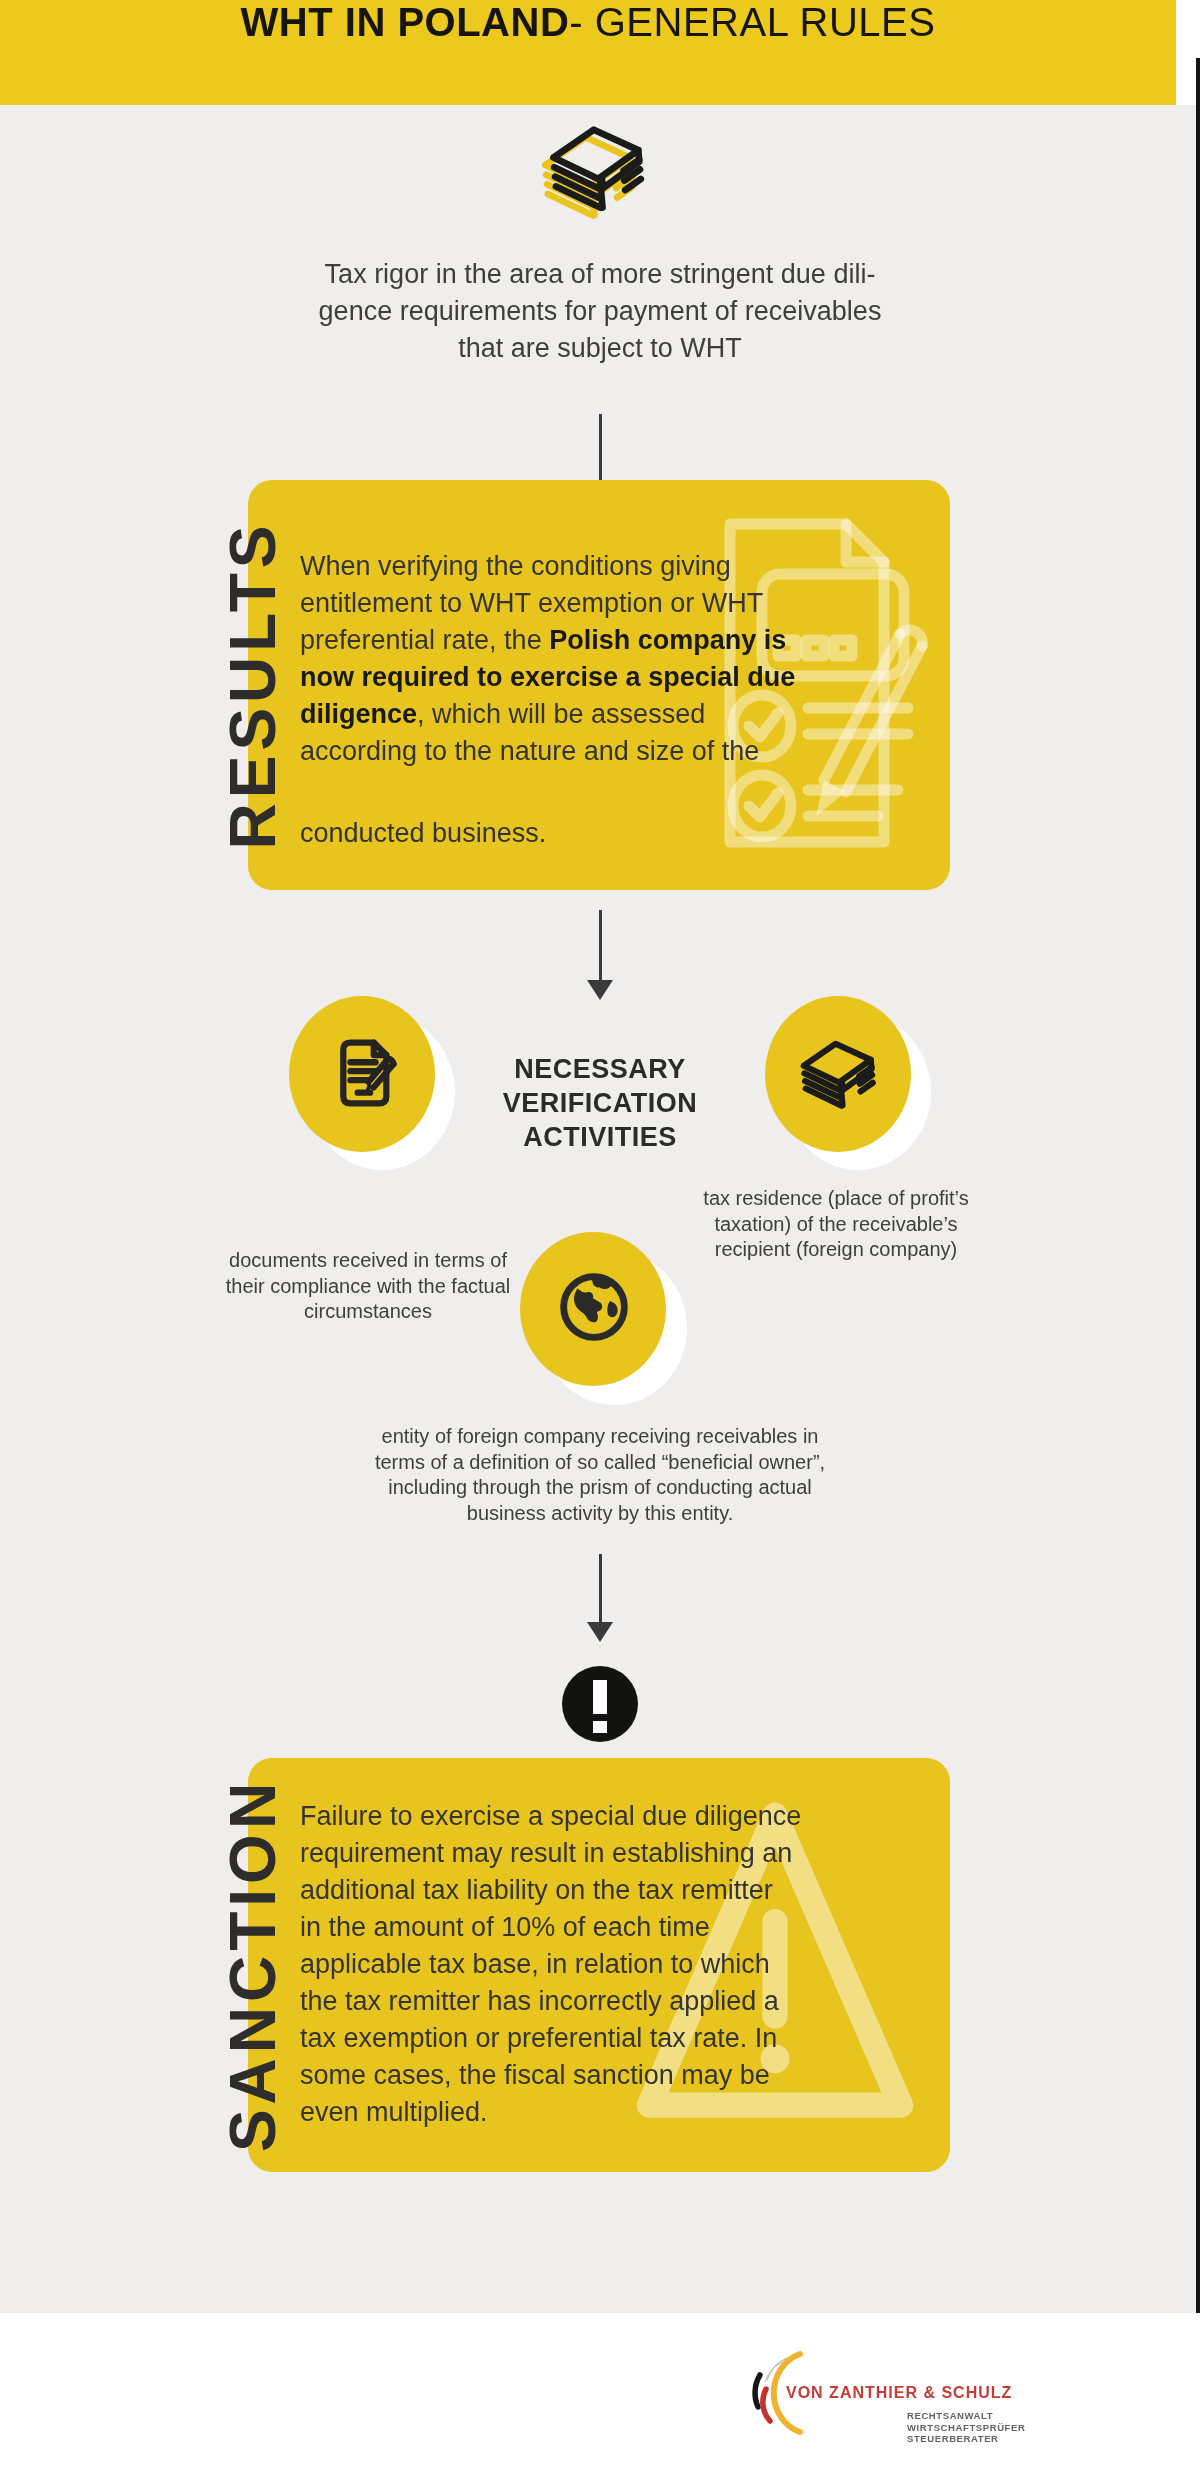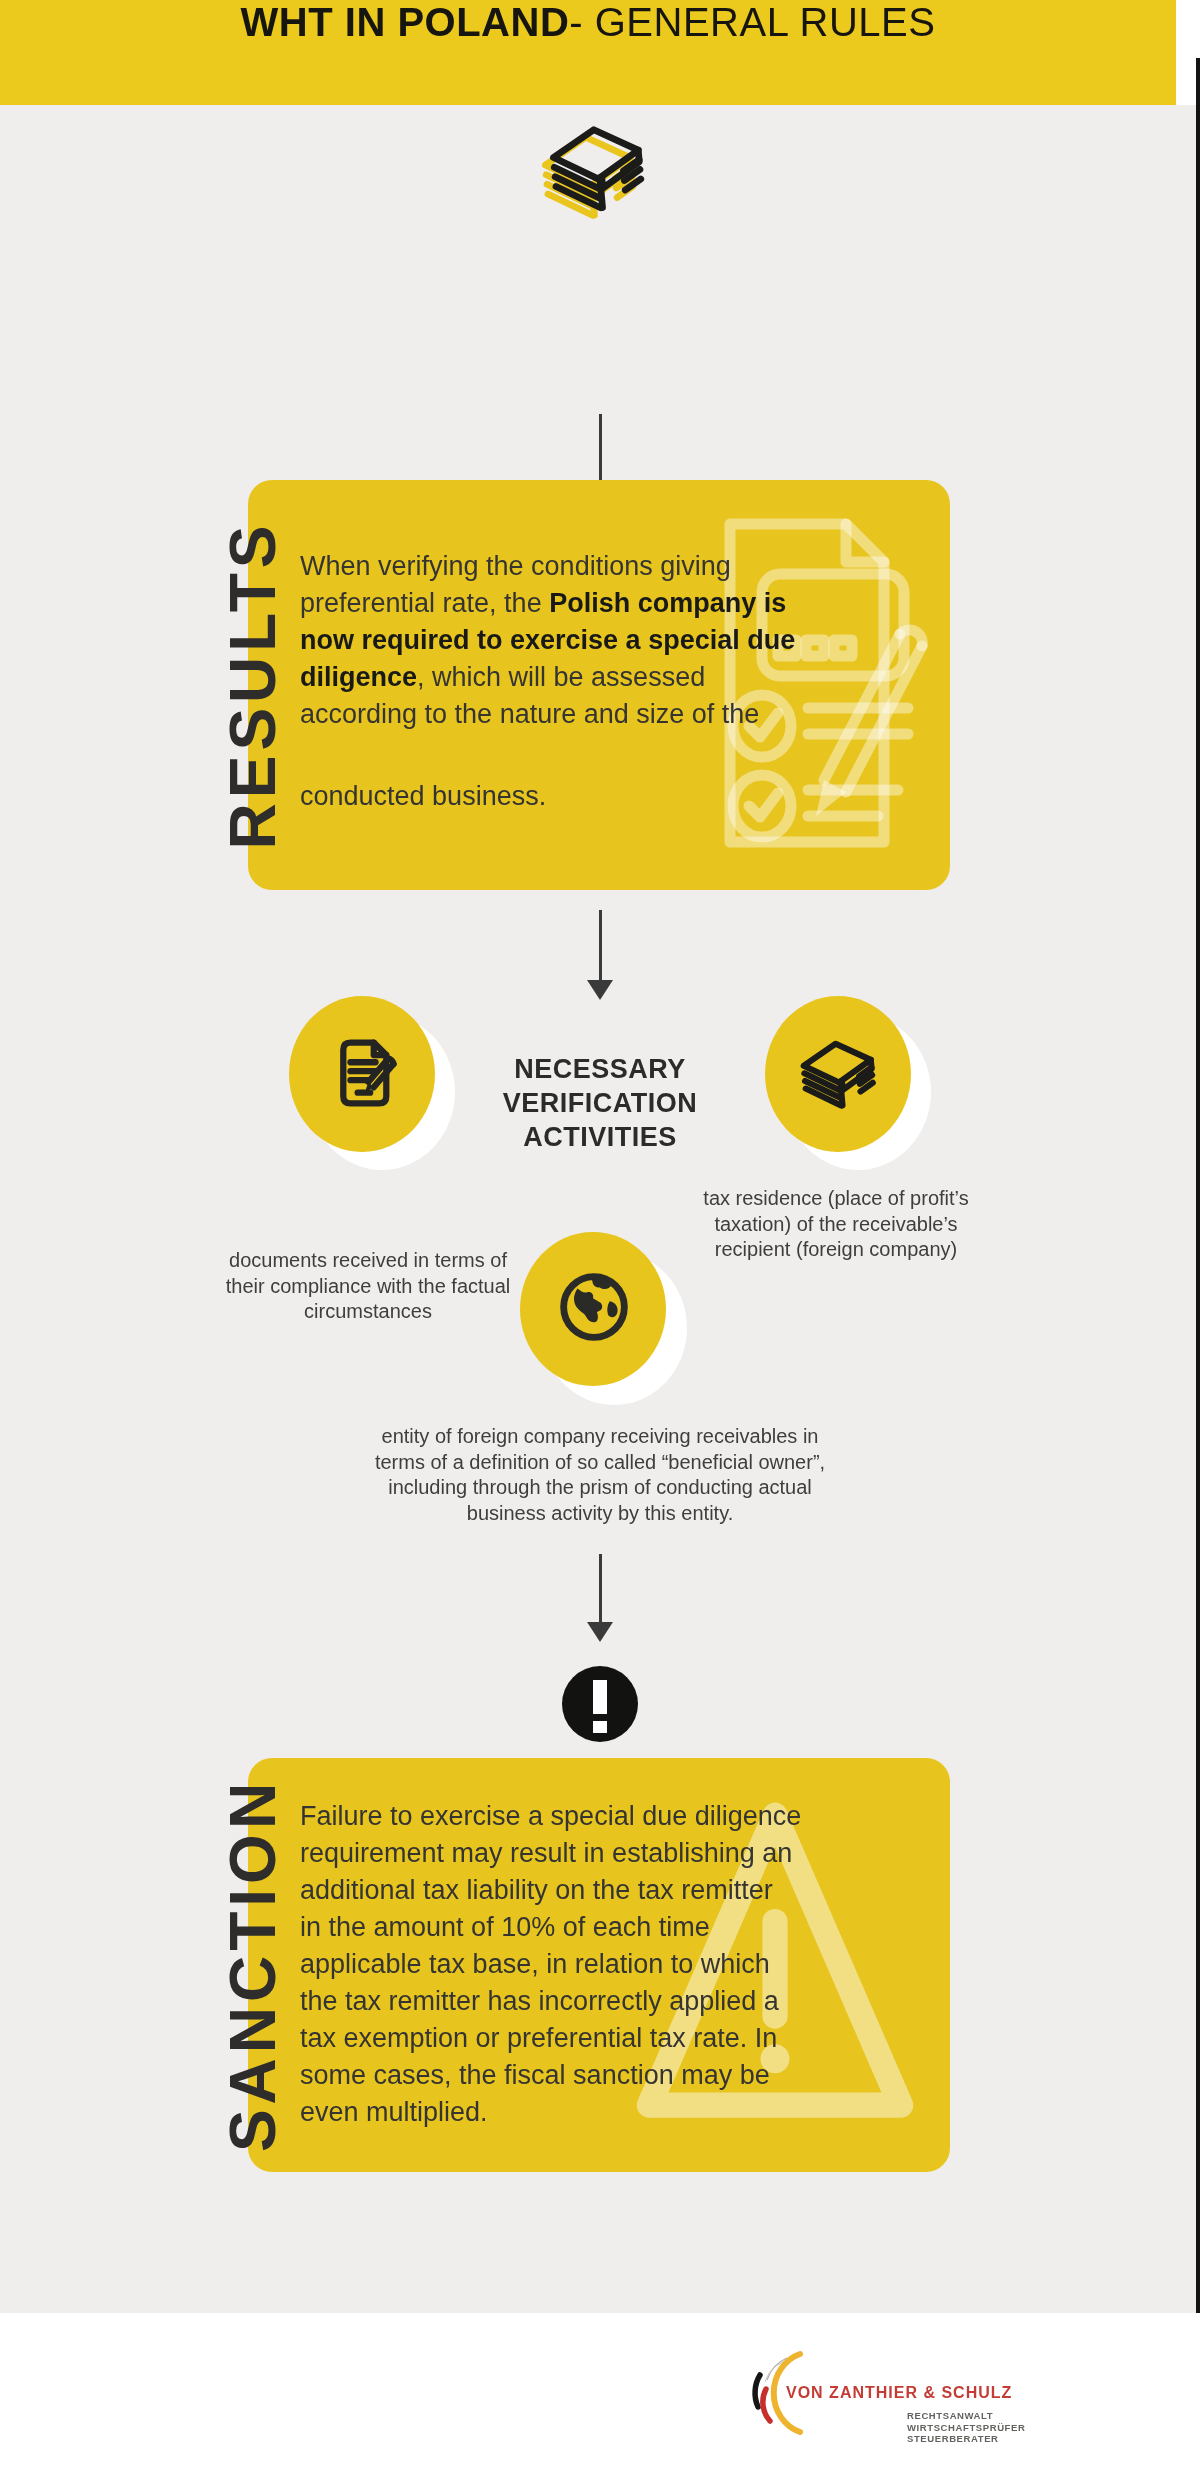--- a/index.html
+++ b/index.html
@@ -77,20 +77,25 @@
         <path d="M 22,45 L 66,71"></path>
           <path d="M 22,55 L 66,81"></path>
           <path d="M 22,65 L 66,91"></path>
         <path d="M 110,45 L 93,55"></path>
           <path d="M 110,55 L 93,65"></path>
           <path d="M 110,65 L 93,75"></path>
       </g>
     </svg>
   </div>
 
+  <div class="abs intro lines">
+      <div>Tax rigor in the area of more stringent due dili-</div>
+      <div>gence requirements for payment of receivables</div>
+      <div>that are subject to WHT</div>
+    </div>
 
   <div class="arrow-line" style="left:599px;top:414px;height:72px;"></div>
   <div class="arrow-head" style="left:587px;top:486px;"></div>
 
   <div class="ybox" style="top:480px;height:410px;">
     <div class="abs" style="right:8px;top:14px;">
       <svg width="272" height="382" viewBox="0 0 272 382" fill="none">
         <g stroke="rgba(255,255,255,0.42)" stroke-width="11" stroke-linecap="round" stroke-linejoin="round">
           <path d="M 60,30 H 176 L 214,68 V 348 H 60 Z"></path>
           <path d="M 176,30 V 68 H 214"></path>
@@ -108,20 +113,21 @@
             <path d="M 138,322 H 208"></path>
           <path d="M 252,152 L 176,298"></path>
           <path d="M 230,140 L 154,286"></path>
           <path d="M 230,140 A 13,13 0 0 1 252,152"></path>
         </g>
         <path d="M 176,298 L 154,286 L 146,322 Z" fill="rgba(255,255,255,0.42)"></path>
       </svg>
     </div>
     <div class="par lines-rich" style="left:52px;top:68px;width:600px;">
         <div style="white-space: nowrap;"><span>When verifying the conditions giving</span></div>
+        <div style="white-space: nowrap;"><span>entitlement to WHT exemption or WHT</span></div>
         <div style="white-space: nowrap;"><span>preferential rate, the </span><span class="b">Polish company is</span></div>
         <div style="white-space: nowrap;"><span class="b">now required to exercise a special due</span></div>
         <div style="white-space: nowrap;"><span class="b">diligence</span><span>, which will be assessed</span></div>
         <div style="white-space: nowrap;"><span>according to the nature and size of the</span></div>
         <div style="white-space: nowrap; margin-top: 45px;"><span>conducted business.</span></div>
       </div>
   </div>
   <div class="vlabel" style="top:644px;">RESULTS</div>
 
   <div class="arrow-line" style="left:599px;top:910px;height:70px;"></div>

